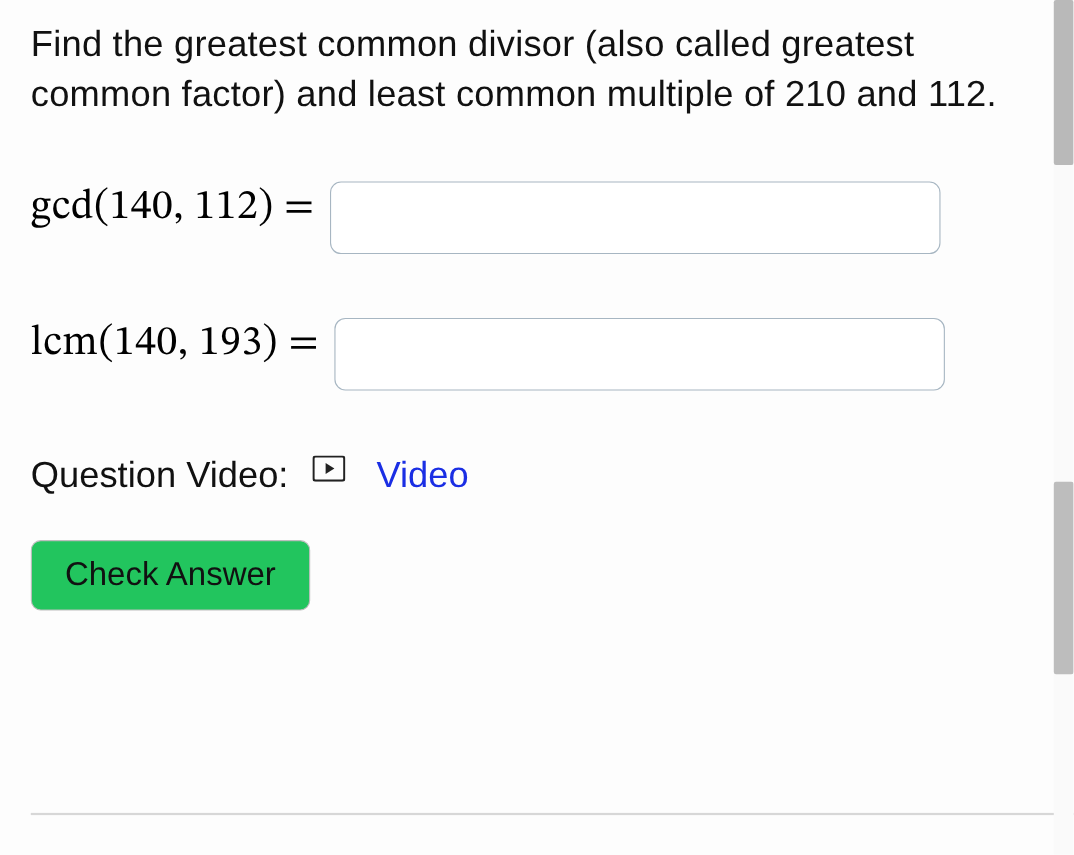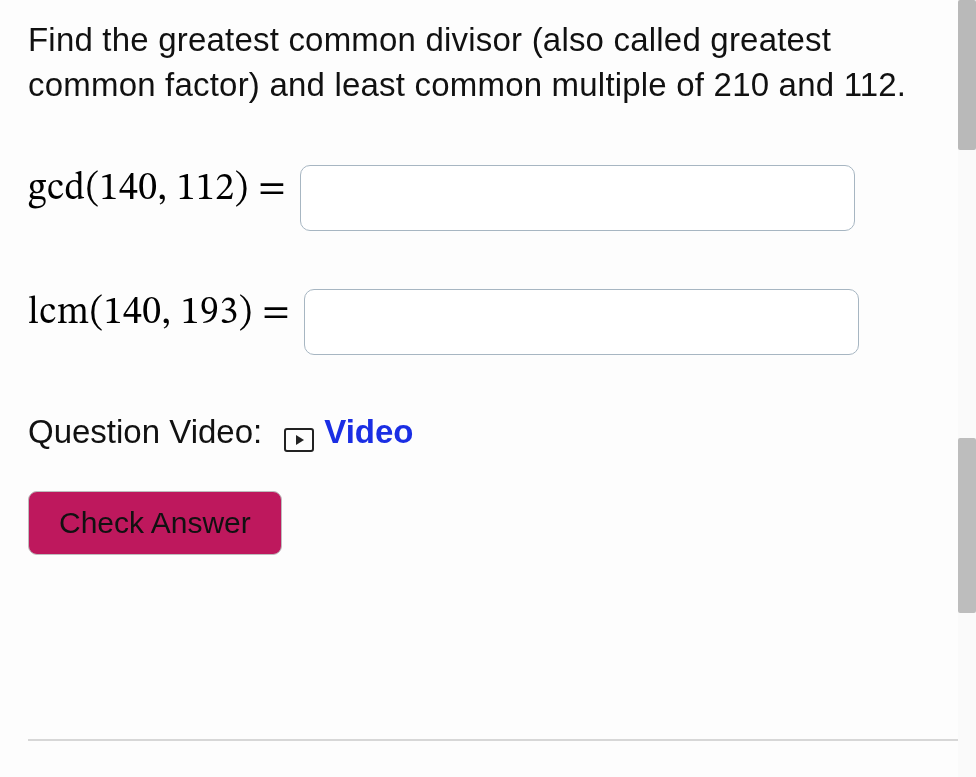--- a/index.html
+++ b/index.html
@@ -49,42 +49,41 @@
     font-size: 33px;
     color: #111;
     margin-top: 28px;
     display: flex;
     align-items: center;
     gap: 22px;
   }
   .video-link {
     color: #1a2ee4;
     display: inline-flex;
-    align-items: flex-end;
-    gap: 10px;
+    align-items: flex-start;
+    gap: 28px;
     cursor: pointer;
     font-size: 33px;
-    font-weight: bold;
   }
   .video-icon {
     display: inline-flex;
     align-items: center;
     justify-content: center;
     color: #222;
     position: relative;
     top: 1px;
   }
   .video-icon svg { display: block; }
   .check-btn {
     margin-top: 40px;
     font-size: 30px;
     font-family: inherit;
     color: #111;
     padding: 14px 30px;
-    background: #be185d;
+    background: #22c55e;
     border: 1.5px solid #bdbdbd;
     border-radius: 9px;
     cursor: pointer;
   }
   .bottom-divider {
     position: absolute;
     left: 28px;
     right: 0;
     bottom: 36px;
     height: 0;

